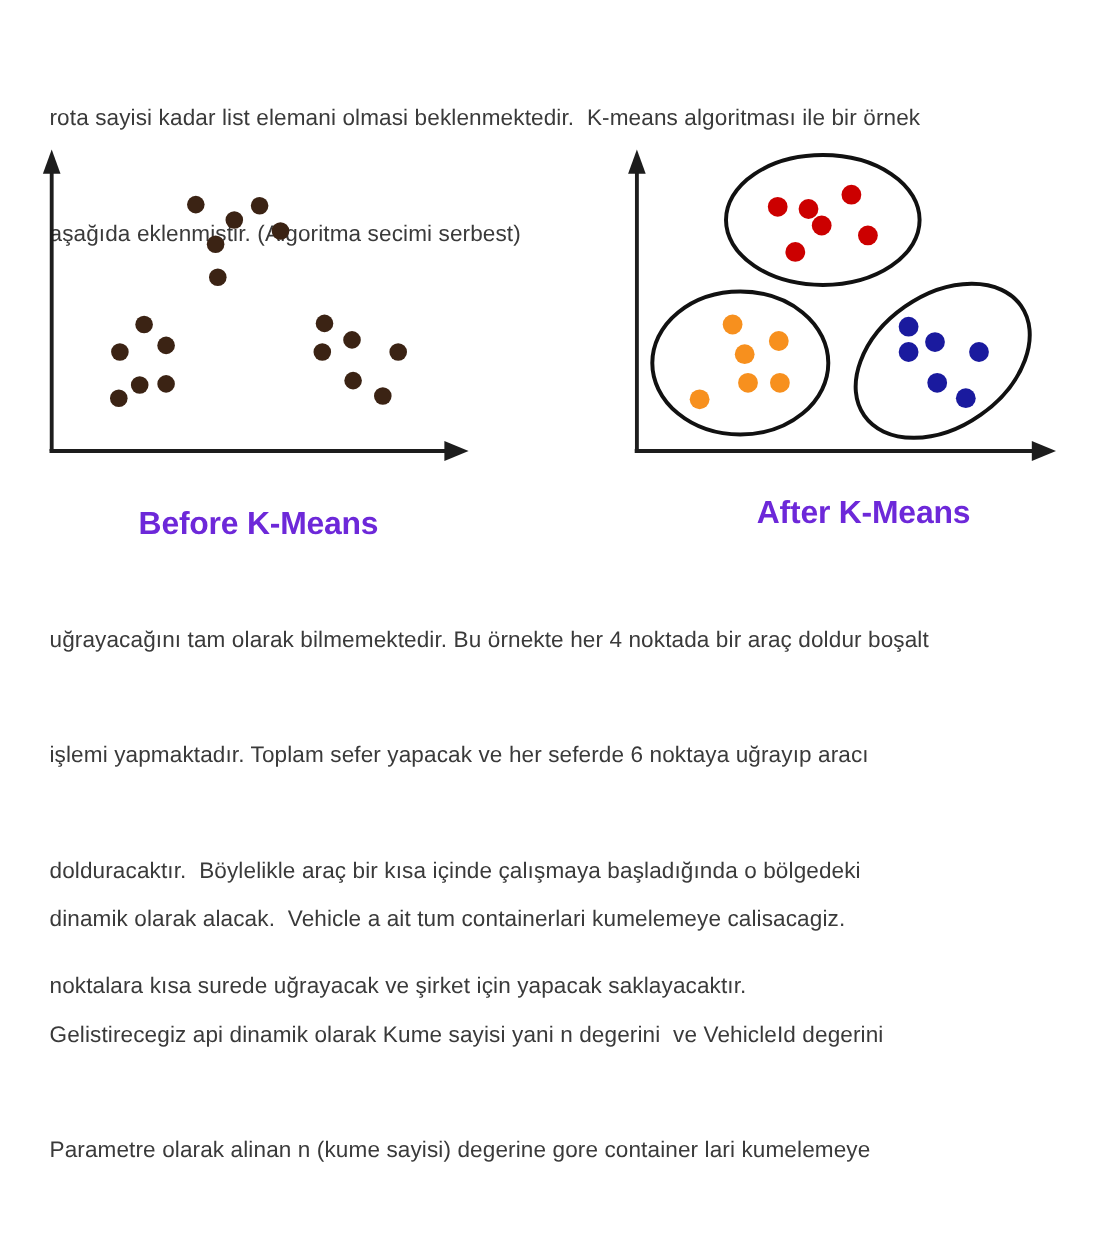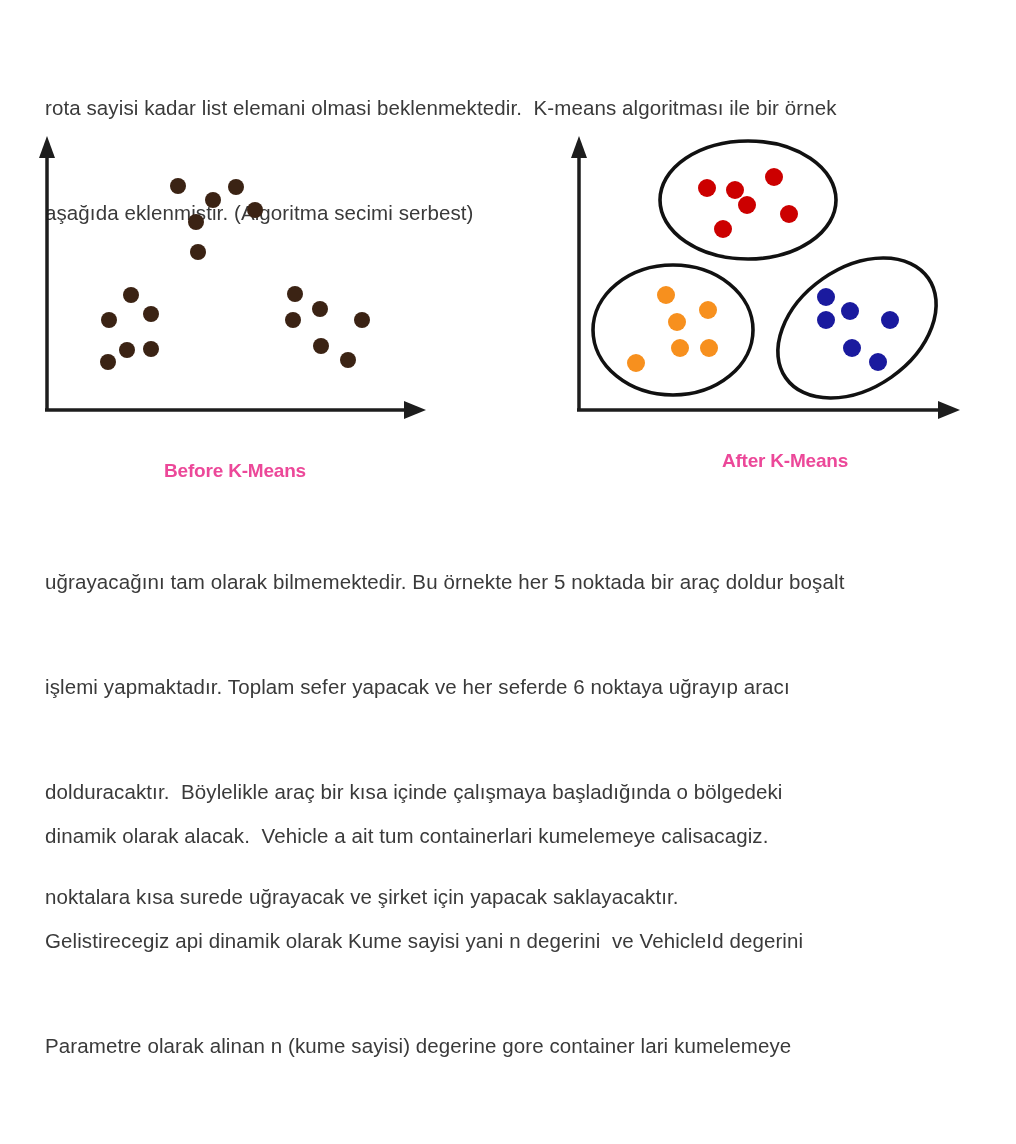--- a/index.html
+++ b/index.html
@@ -44,23 +44,23 @@
     position: absolute;
     top: 130px;
   }
   .fig-left  { left: 20px;  width: 450px; height: 360px; }
   .fig-right { left: 550px; width: 460px; height: 360px; }
 
   .fig-svg { display: block; }
 
   .fig-caption {
     position: absolute;
-    font-size: 19px;
+    font-size: 29px;
     font-weight: bold;
-    color: #ec4899;
+    color: #6d28d9;
     letter-spacing: -0.2px;
     text-align: center;
     white-space: nowrap;
   }
   .cap-left  { top: 460px; left: 0;   width: 470px; }
   .cap-right { top: 450px; left: 550px; width: 470px; }
 </style>
 </head>
 <body>
 
@@ -156,21 +156,21 @@
           <circle cx="340" cy="190" r="9"></circle>
           <circle cx="302" cy="218" r="9"></circle>
           <circle cx="328" cy="232" r="9"></circle>
         </g>
       </g>
     </svg>
   </div>
   <div class="fig-caption cap-right">After K-Means</div>
 
   <div class="para midpara">
-    <span class="ln">uğrayacağını tam olarak bilmemektedir. Bu örnekte her 5 noktada bir araç doldur boşalt</span>
+    <span class="ln">uğrayacağını tam olarak bilmemektedir. Bu örnekte her 4 noktada bir araç doldur boşalt</span>
     <span class="ln">işlemi yapmaktadır. Toplam sefer yapacak ve her seferde 6 noktaya uğrayıp aracı</span>
     <span class="ln">dolduracaktır.  Böylelikle araç bir kısa içinde çalışmaya başladığında o bölgedeki</span>
     <span class="ln">noktalara kısa surede uğrayacak ve şirket için yapacak saklayacaktır.</span>
   </div>
 
   <div class="para flow">
     <span class="ln">dinamik olarak alacak.  Vehicle a ait tum containerlari kumelemeye calisacagiz.</span>
     <span class="ln">Gelistirecegiz api dinamik olarak Kume sayisi yani n degerini  ve VehicleId degerini</span>
     <span class="ln">Parametre olarak alinan n (kume sayisi) degerine gore container lari kumelemeye</span>
     

